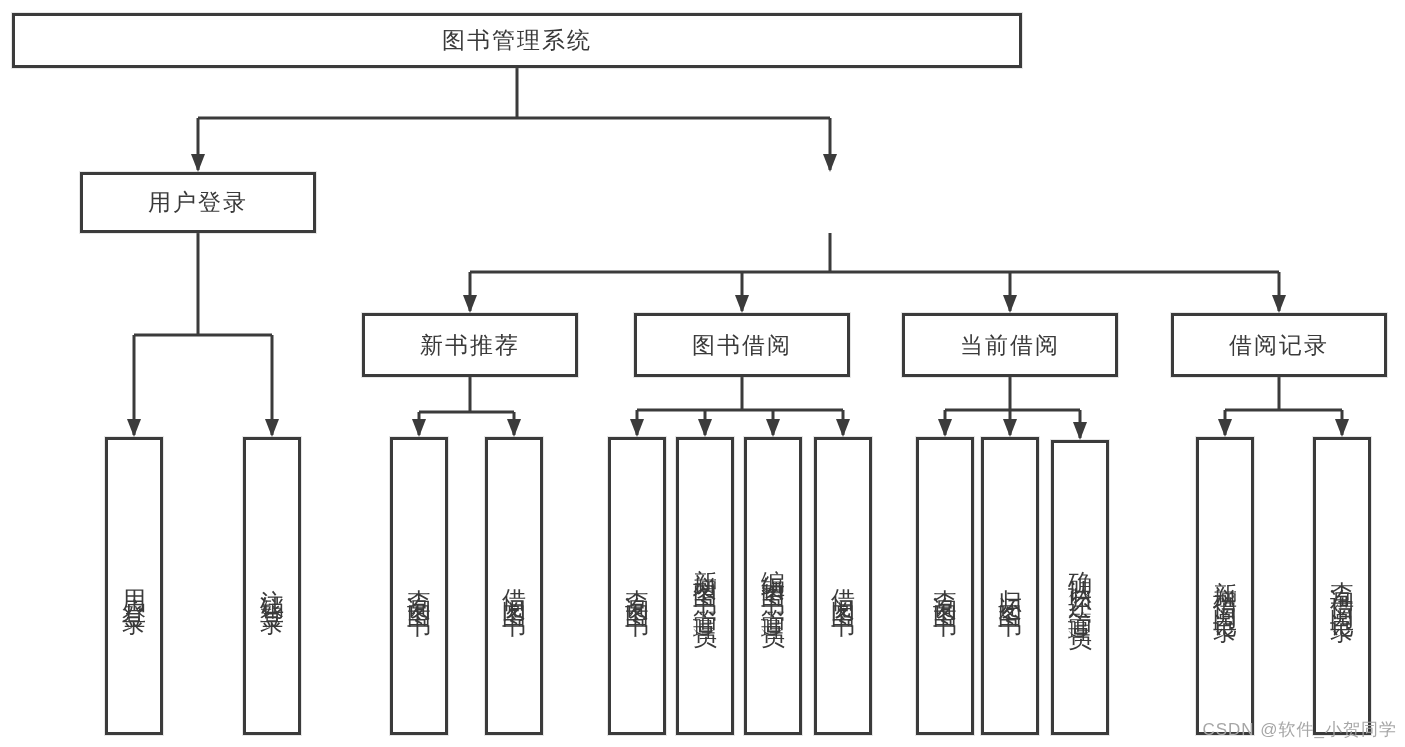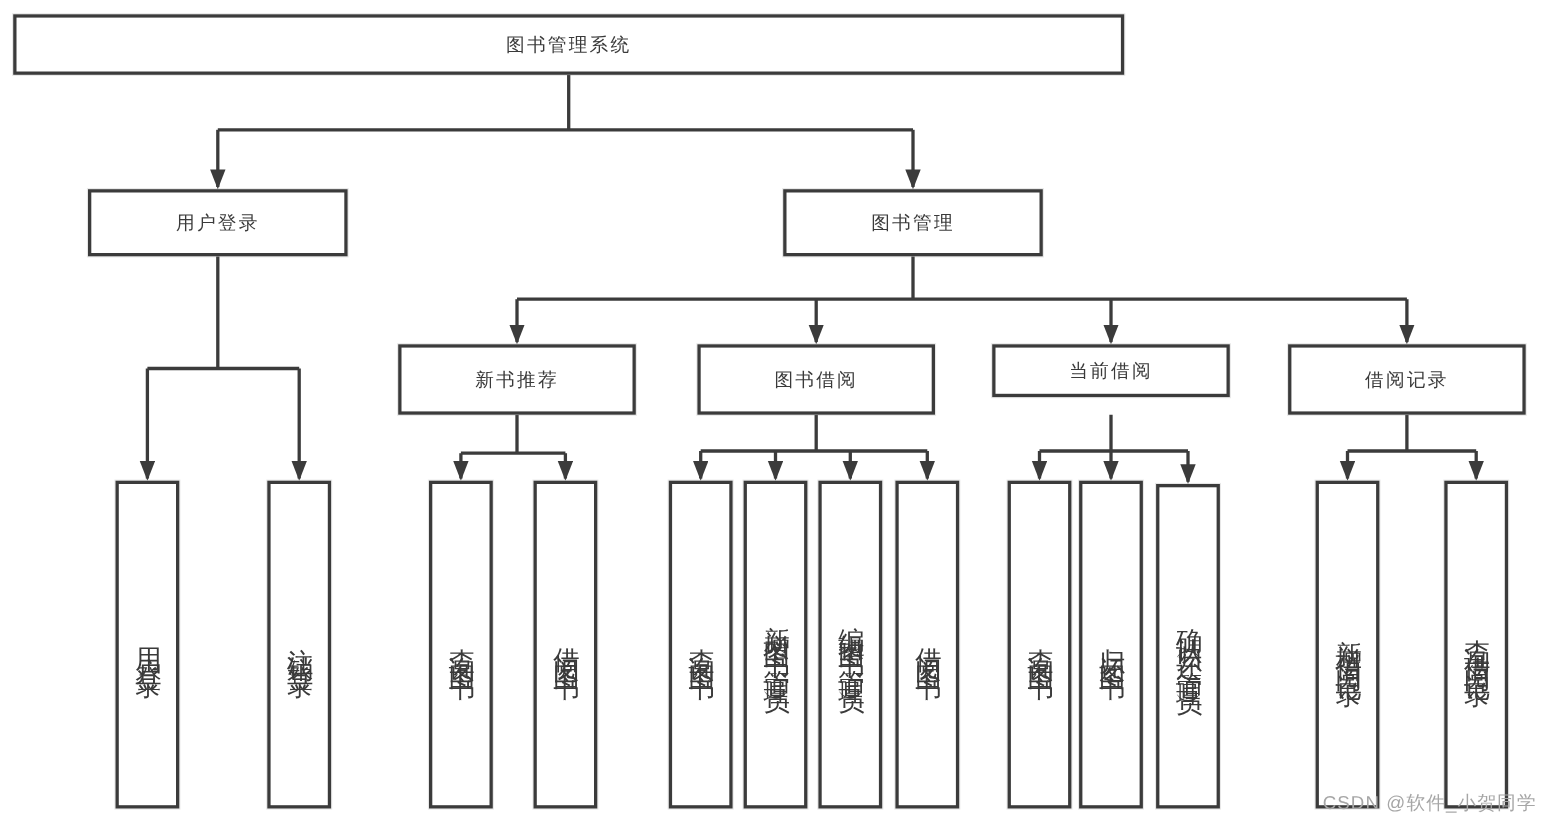--- a/index.html
+++ b/index.html
@@ -24,21 +24,21 @@
   .node{
     position:absolute;
     box-sizing:border-box;
     background:#ffffff;
     border:3px solid var(--line);
     box-shadow:0 0 0 1px rgba(120,120,120,0.18);
     display:flex;align-items:center;justify-content:center;
     color:var(--text);
   }
   .node.h{
-    font-size:17px;
+    font-size:23px;
     letter-spacing:2px;
   }
   .node.v{
     font-size:24px;
   }
   .node.v .vtext{
     writing-mode:vertical-rl;
     text-orientation:mixed;
     letter-spacing:8px;
     line-height:1;
@@ -100,31 +100,28 @@
     <path class="wire" marker-end="url(#arrowhead)" d="M1342,410 V435"></path>
   </svg>
 
   <div class="node h" style="left:12px;top:13px;width:1010px;height:55px;">
     <span>图书管理系统</span>
   </div>
 
   <div class="node h" style="left:80px;top:172px;width:236px;height:61px;">
     <span>用户登录</span>
   </div>
-  <div class="node h" style="left:712px;top:172px;width:236px;height:61px;">
-    <span>图书管理</span>
-  </div>
 
   <div class="node h" style="left:362px;top:313px;width:216px;height:64px;text-align:center;">
     <span>新书推荐</span>
   </div>
   <div class="node h" style="left:634px;top:313px;width:216px;height:64px;align-items:center;">
     <span>图书借阅</span>
   </div>
-  <div class="node h" style="left:902px;top:313px;width:216px;height:48px;">
+  <div class="node h" style="left:902px;top:313px;width:216px;height:64px;">
     <span>当前借阅</span>
   </div>
   <div class="node h" style="left:1171px;top:313px;width:216px;height:64px;">
     <span>借阅记录</span>
   </div>
 
   <div class="node v" style="left:105px;top:437px;width:58px;height:298px;">
     <span class="vtext">用户登录</span>
   </div>
   <div class="node v" style="left:243px;top:437px;width:58px;height:298px;">

